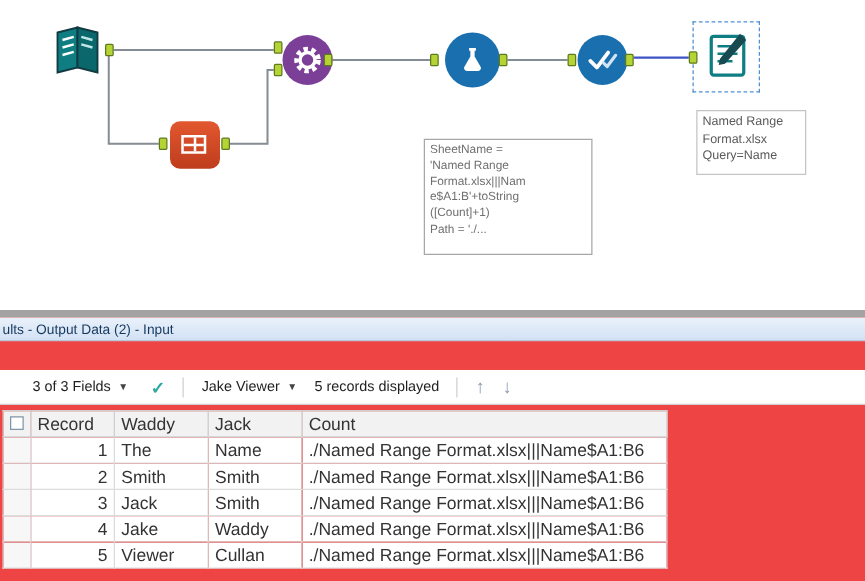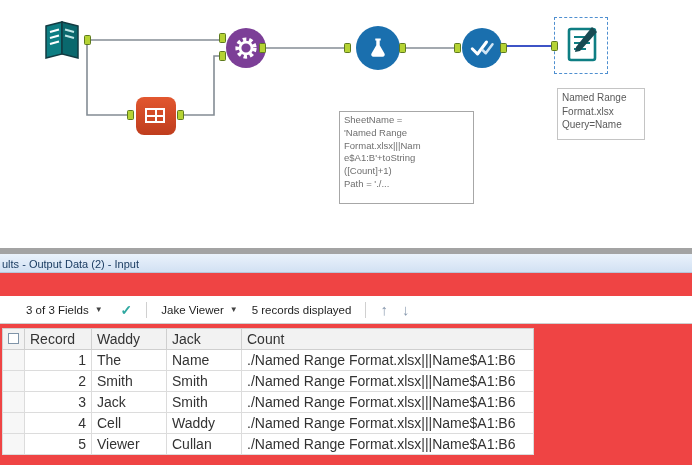--- a/index.html
+++ b/index.html
@@ -193,21 +193,21 @@
           <tr>
             <td class="col-0"></td>
             <td class="col-1">3</td>
             <td class="col-2">Jack</td>
             <td class="col-3">Smith</td>
             <td class="col-4">./Named Range Format.xlsx|||Name$A1:B6</td>
           </tr>
           <tr>
             <td class="col-0"></td>
             <td class="col-1">4</td>
-            <td class="col-2">Cell</td>
+            <td class="col-2">Jake</td>
             <td class="col-3">Waddy</td>
             <td class="col-4">./Named Range Format.xlsx|||Name$A1:B6</td>
           </tr>
           <tr>
             <td class="col-0"></td>
             <td class="col-1">5</td>
             <td class="col-2">Viewer</td>
             <td class="col-3">Cullan</td>
             <td class="col-4">./Named Range Format.xlsx|||Name$A1:B6</td>
           </tr>

